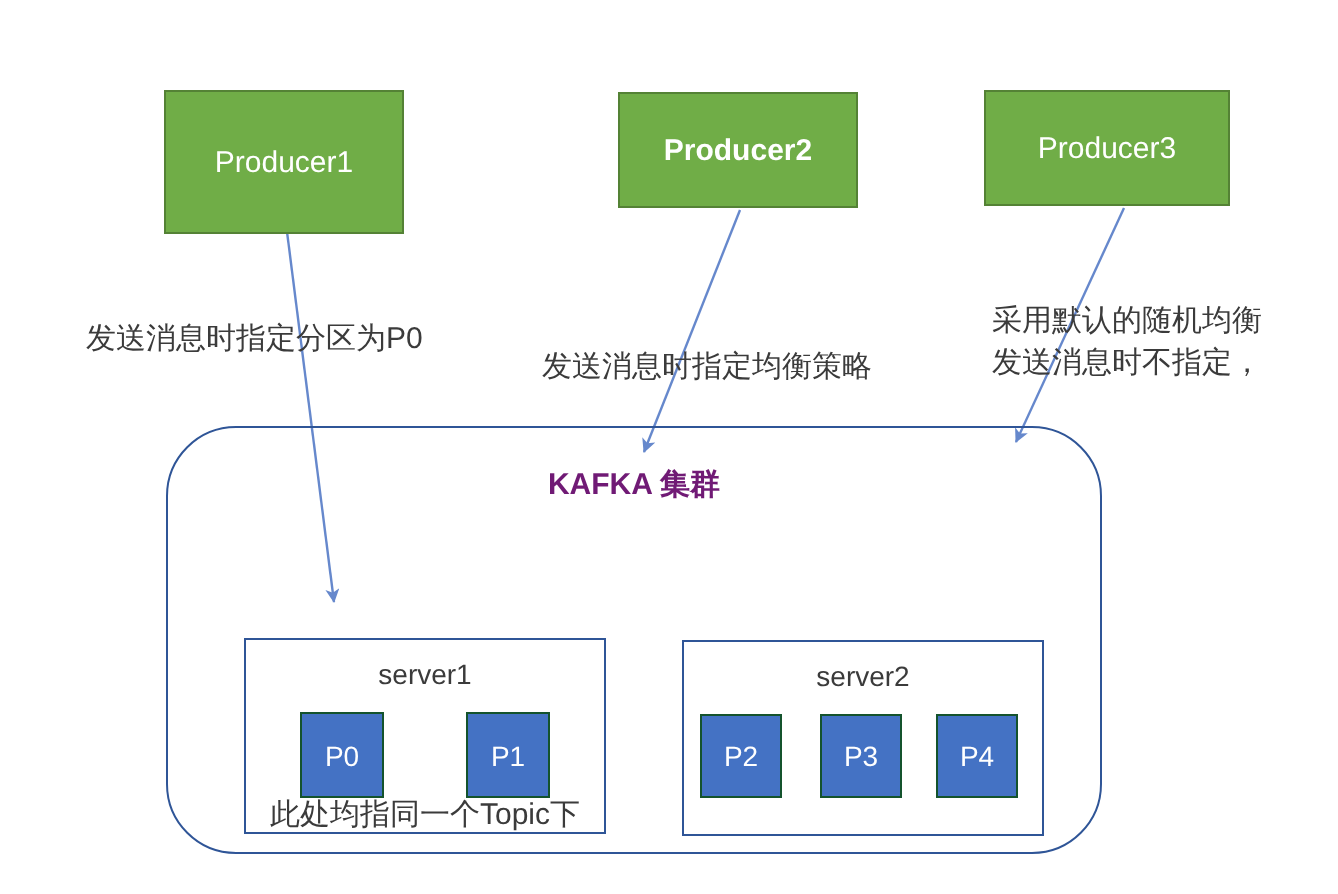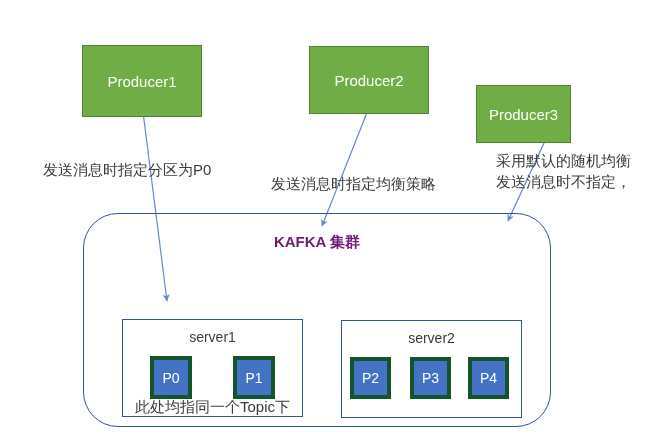--- a/index.html
+++ b/index.html
@@ -55,21 +55,21 @@
   .server-label {
     position: absolute;
     left: 0; right: 0; top: 9px;
     text-align: center;
     color: #3b3b3b;
     font-size: 14px;
   }
   .partition {
     position: absolute;
     background: #4472C4;
-    border: 4px solid #14532d;
+    border: 1px solid #14532d;
     color: #ffffff;
     font-size: 14px;
     display: flex;
     align-items: center;
     justify-content: center;
     box-sizing: border-box;
   }
   .note {
     position: absolute;
     left: 135px; top: 398px;
@@ -96,24 +96,24 @@
       </marker>
     </defs>
     <line x1="142" y1="104" x2="167" y2="301" stroke="#6688CC" stroke-width="1.2" marker-end="url(#ah)"></line>
     <line x1="370" y1="105" x2="322" y2="226" stroke="#6688CC" stroke-width="1.2" marker-end="url(#ah)"></line>
     <line x1="562" y1="104" x2="508" y2="221" stroke="#6688CC" stroke-width="1.2" marker-end="url(#ah)"></line>
   </svg>
 
   <div class="producer" style="left:82px; top:45px; width:120px; height:72px;">
     <span>Producer1</span>
   </div>
-  <div class="producer" style="left:309px; top:46px; width:120px; height:68px;">
+  <div class="producer" style="left:309px; top:46px; width:120px; height:58px;font-weight:bold;">
     <span>Producer2</span>
   </div>
-  <div class="producer" style="left:476px; top:45px; width:95px; height:58px;margin-top:40px;">
+  <div class="producer" style="left:492px; top:45px; width:123px; height:58px;">
     <span>Producer3</span>
   </div>
 
   <div class="annotation" style="left:43px; top:159px;">发送消息时指定分区为P0</div>
   <div class="annotation" style="left:271px; top:173px;">发送消息时指定均衡策略</div>
   <div class="annotation" style="left:496px; top:150px;">
     <div>采用默认的随机均衡</div>
     <div>发送消息时不指定，</div>
   </div>
 

